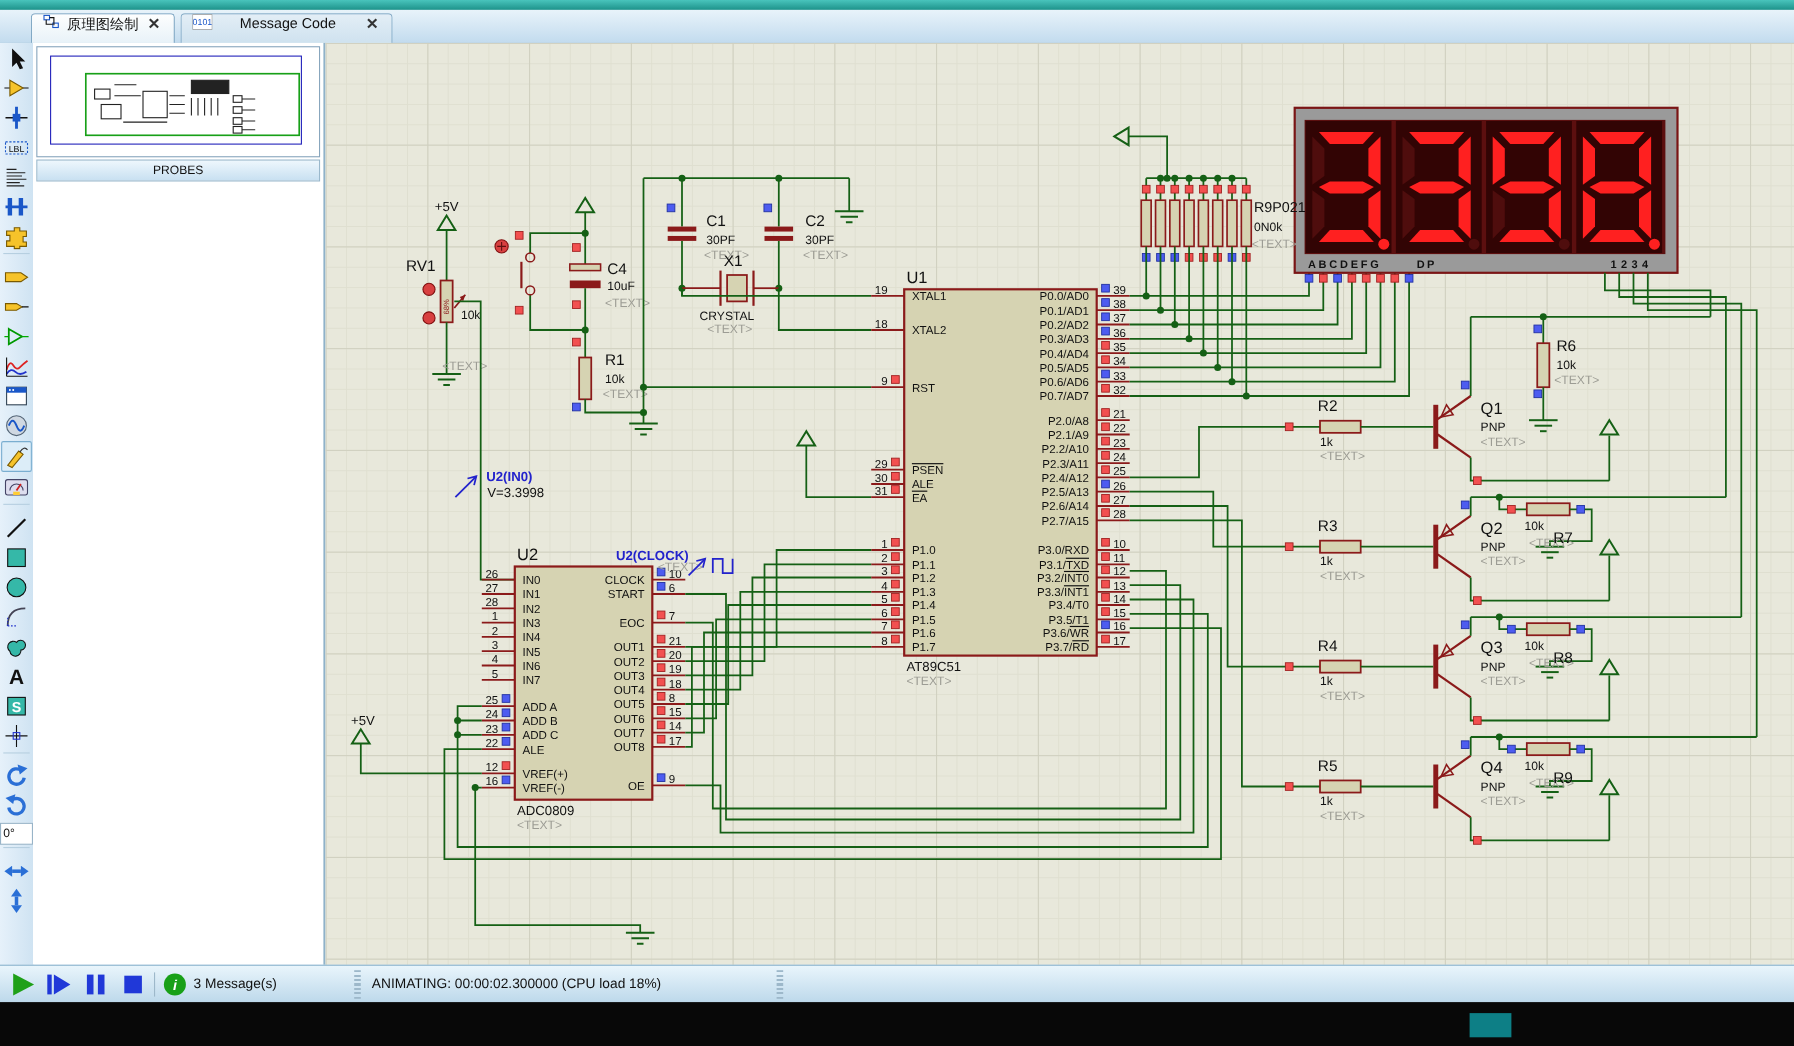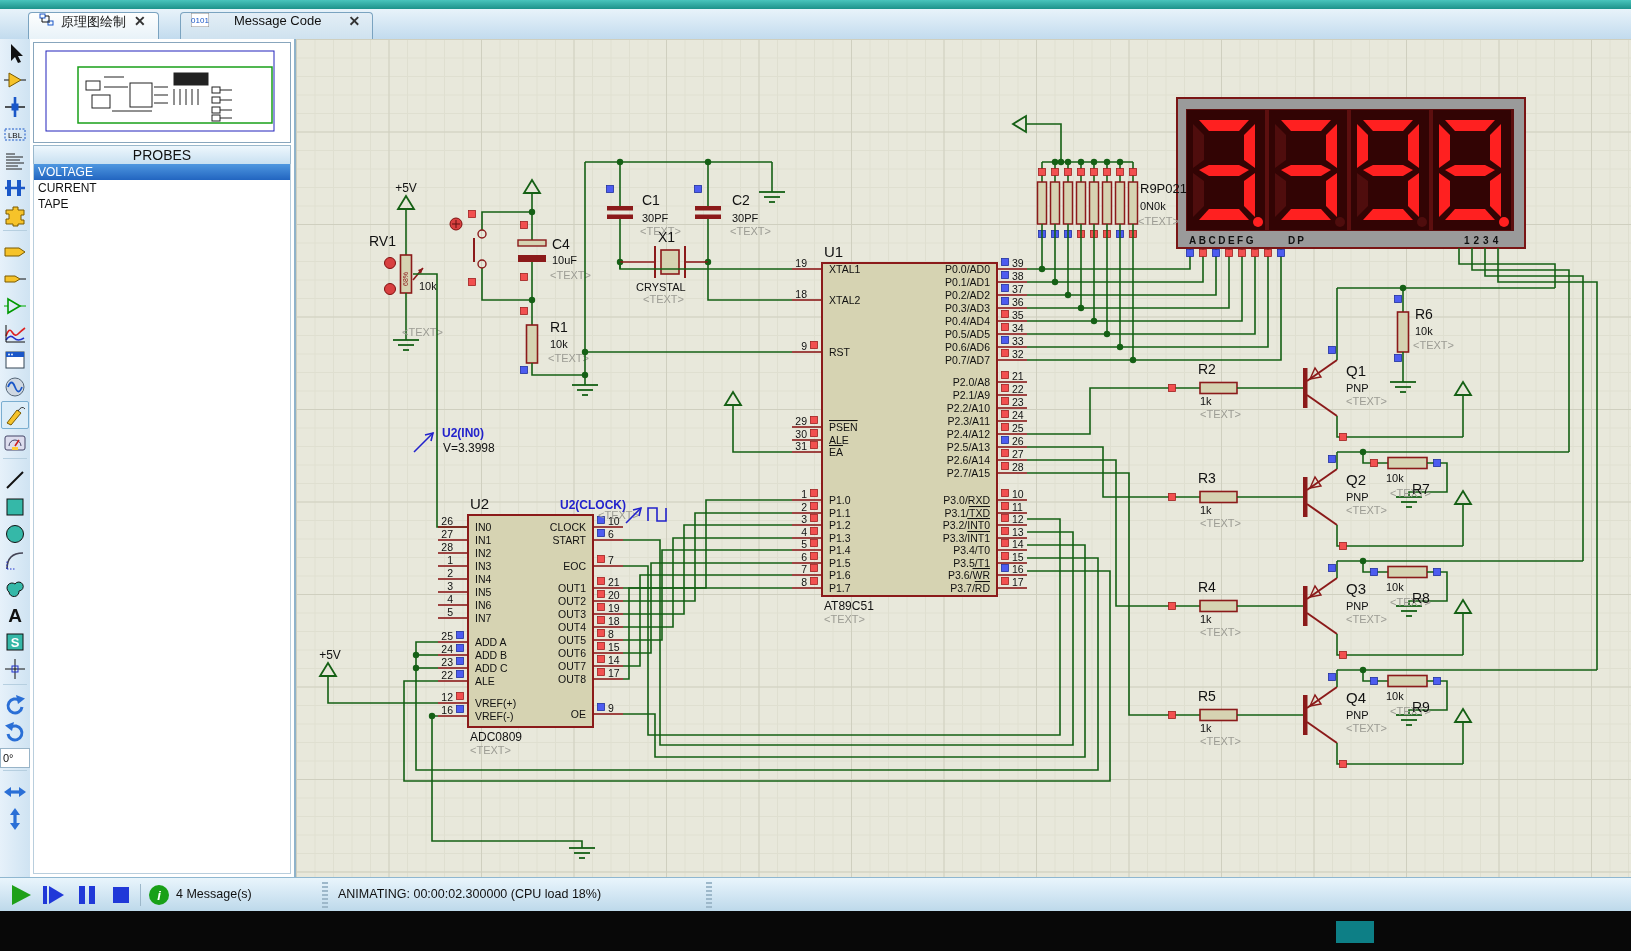--- a/index.html
+++ b/index.html
@@ -21,21 +21,21 @@
   .tb-item.selected{background:#dcedf8;border:1px solid #7aaed0;border-radius:2px;}
   .tb-sep{height:6px;border-top:1px solid #b6cfe0;margin:2px 3px;}
   .tb-angle{width:26px;height:18px;background:#fff;border:1px solid #98b4c8;font-size:11px;
        color:#111;padding-left:2px;line-height:18px;margin:2px auto;}
   #side-panel{position:absolute;left:30px;top:39px;width:264px;height:838px;background:#fff;
        border-right:2px solid #8fb2c9;}
   #minimap{position:absolute;left:3px;top:3px;width:256px;height:99px;background:#fff;
        border:1px solid #88a6bd;}
   #probes-header{position:absolute;left:3px;top:106px;width:256px;height:18px;
        background:linear-gradient(#eef7fd,#c8e0f1);border:1px solid #9ab8cc;
-       font-size:14px;text-align:center;line-height:18px;color:#111;}
+       font-size:11px;text-align:center;line-height:18px;color:#111;}
   #probes-list{position:absolute;left:3px;top:125px;width:256px;bottom:3px;background:#fff;
        border:1px solid #b9cedd;border-top:none;}
   .probe-row{height:16px;font-size:12px;line-height:16px;padding-left:4px;color:#111;}
   .probe-row.selected{background:linear-gradient(#4e97e0,#2265c0);color:#fff;}
   #canvas{position:absolute;left:296px;top:39px;width:1335px;height:838px;
       background-color:#e8e8db;
       background-image:
         linear-gradient(#cfcfbf 1px,transparent 1px),
         linear-gradient(90deg,#cfcfbf 1px,transparent 1px),
         linear-gradient(#dfdfd0 1px,transparent 1px),
@@ -63,21 +63,21 @@
       <span>
         <svg width="16" height="14">
             <rect x="1" y="1" width="5" height="4" fill="none" stroke="#1a57c8"></rect>
             <rect x="9" y="8" width="5" height="4" fill="none" stroke="#1a57c8"></rect>
             <path d="M6,3 h4 v7 M3,5 v4 h6" stroke="#111" fill="none"></path>
           </svg>
       </span>
       <span>原理图绘制</span>
       <span class="close">✕</span>
     </div>
-    <div class="tab inactive" style="left:180px;gap:25px;">
+    <div class="tab inactive" style="left:164px;gap:25px;">
       <span>
         <svg width="18" height="14">
             <rect x="0" y="0" width="18" height="14" fill="#fff" stroke="#888"></rect>
             <text x="9" y="10" font-size="8" text-anchor="middle" fill="#1a57c8" font-family="Liberation Sans">0101</text>
           </svg>
       </span>
       <span>Message Code</span>
       <span class="close">✕</span>
     </div>
   </div>
@@ -277,25 +277,20 @@
           <path d="M140,46 v16 M146,46 v16 M152,46 v16 M158,46 v16 M164,46 v16"></path>
           <rect x="178" y="44" width="8" height="6"></rect>
             <rect x="178" y="54" width="8" height="6"></rect>
           <rect x="178" y="64" width="8" height="6"></rect>
             <rect x="178" y="72" width="8" height="6"></rect>
           <path d="M186,47 h12 M186,57 h12 M186,67 h12 M186,75 h12"></path>
         </g>
       </svg>
     </div>
     <div id="probes-header">PROBES</div>
-    <div id="probes-list">
-        <div class="probe-row selected">VOLTAGE</div>
-        <div class="probe-row">CURRENT</div>
-        <div class="probe-row">TAPE</div>
-      </div>
   </div>
 
   <div id="canvas">
     <svg id="schematic-svg" width="1335" height="838" viewBox="296 39 1335 838">
         <g>
           <text x="406" y="192" font-size="12" fill="#111" text-anchor="middle">+5V</text>
           <polygon points="406,196 398,209 414,209" fill="none" stroke="#156015" stroke-width="1.8"></polygon>
           <polyline points="406,209 406,255" fill="none" stroke="#156015" stroke-width="1.6"></polyline>
           <rect x="400.5" y="255" width="11" height="38" fill="#d6d3b2" stroke="#8b1a1a" stroke-width="1.6"></rect>
           <polyline points="406,293 406,340" fill="none" stroke="#156015" stroke-width="1.6"></polyline>
@@ -994,21 +989,21 @@
           <rect x="4" y="4" width="16" height="16" fill="#2038d8"></rect>
         </svg>
       </div>
     <div style="position:absolute;left:140px;top:6px;width:1px;height:22px;background:#9db8ca;"></div>
     <div class="bb-btn" style="left:146px;">
       <svg width="22" height="22">
           <circle cx="11" cy="11" r="10" fill="#18a018"></circle>
           <text x="11" y="16" font-size="13" text-anchor="middle" fill="#fff" font-family="Liberation Serif" font-weight="bold" font-style="italic">i</text>
         </svg>
       </div>
-    <div class="bb-text" style="left:176px;">4 Message(s)</div>
+    <div class="bb-text" style="left:176px;">3 Message(s)</div>
     <div class="bb-grip" style="left:322px;"></div>
     <div class="bb-text" style="left:338px;">ANIMATING: 00:00:02.300000 (CPU load 18%)</div>
     <div class="bb-grip" style="left:706px;"></div>
     <div class="bb-text" style="left:1332px;margin-top:44px;">+5000.0</div>
   </div>
 
   <div id="taskbar">
     <div id="taskbar-item"></div>
   </div>
 </div>

